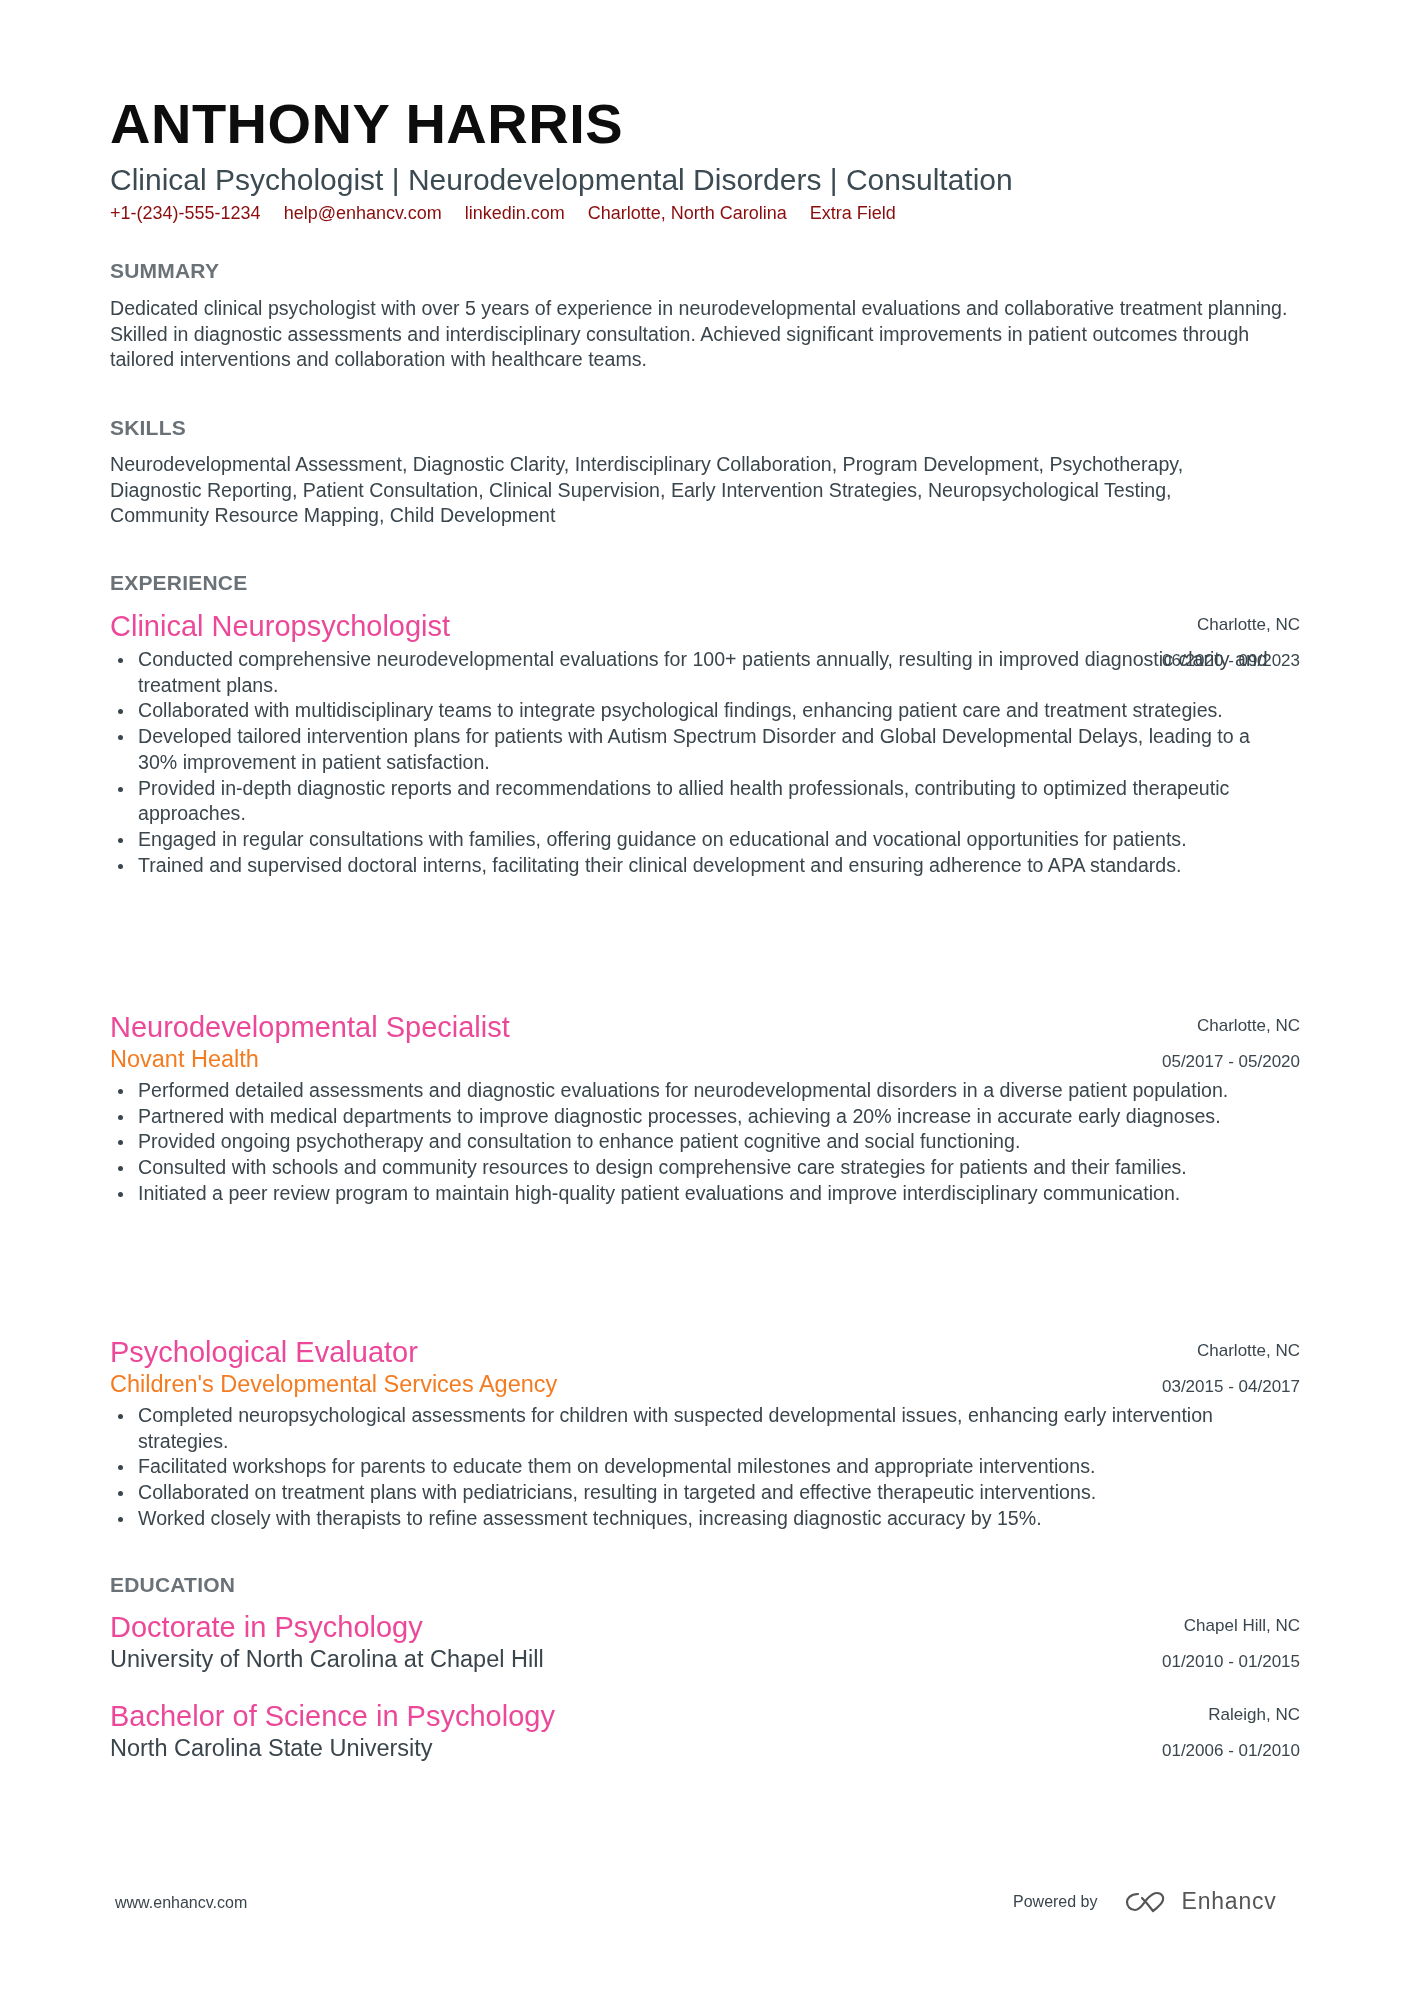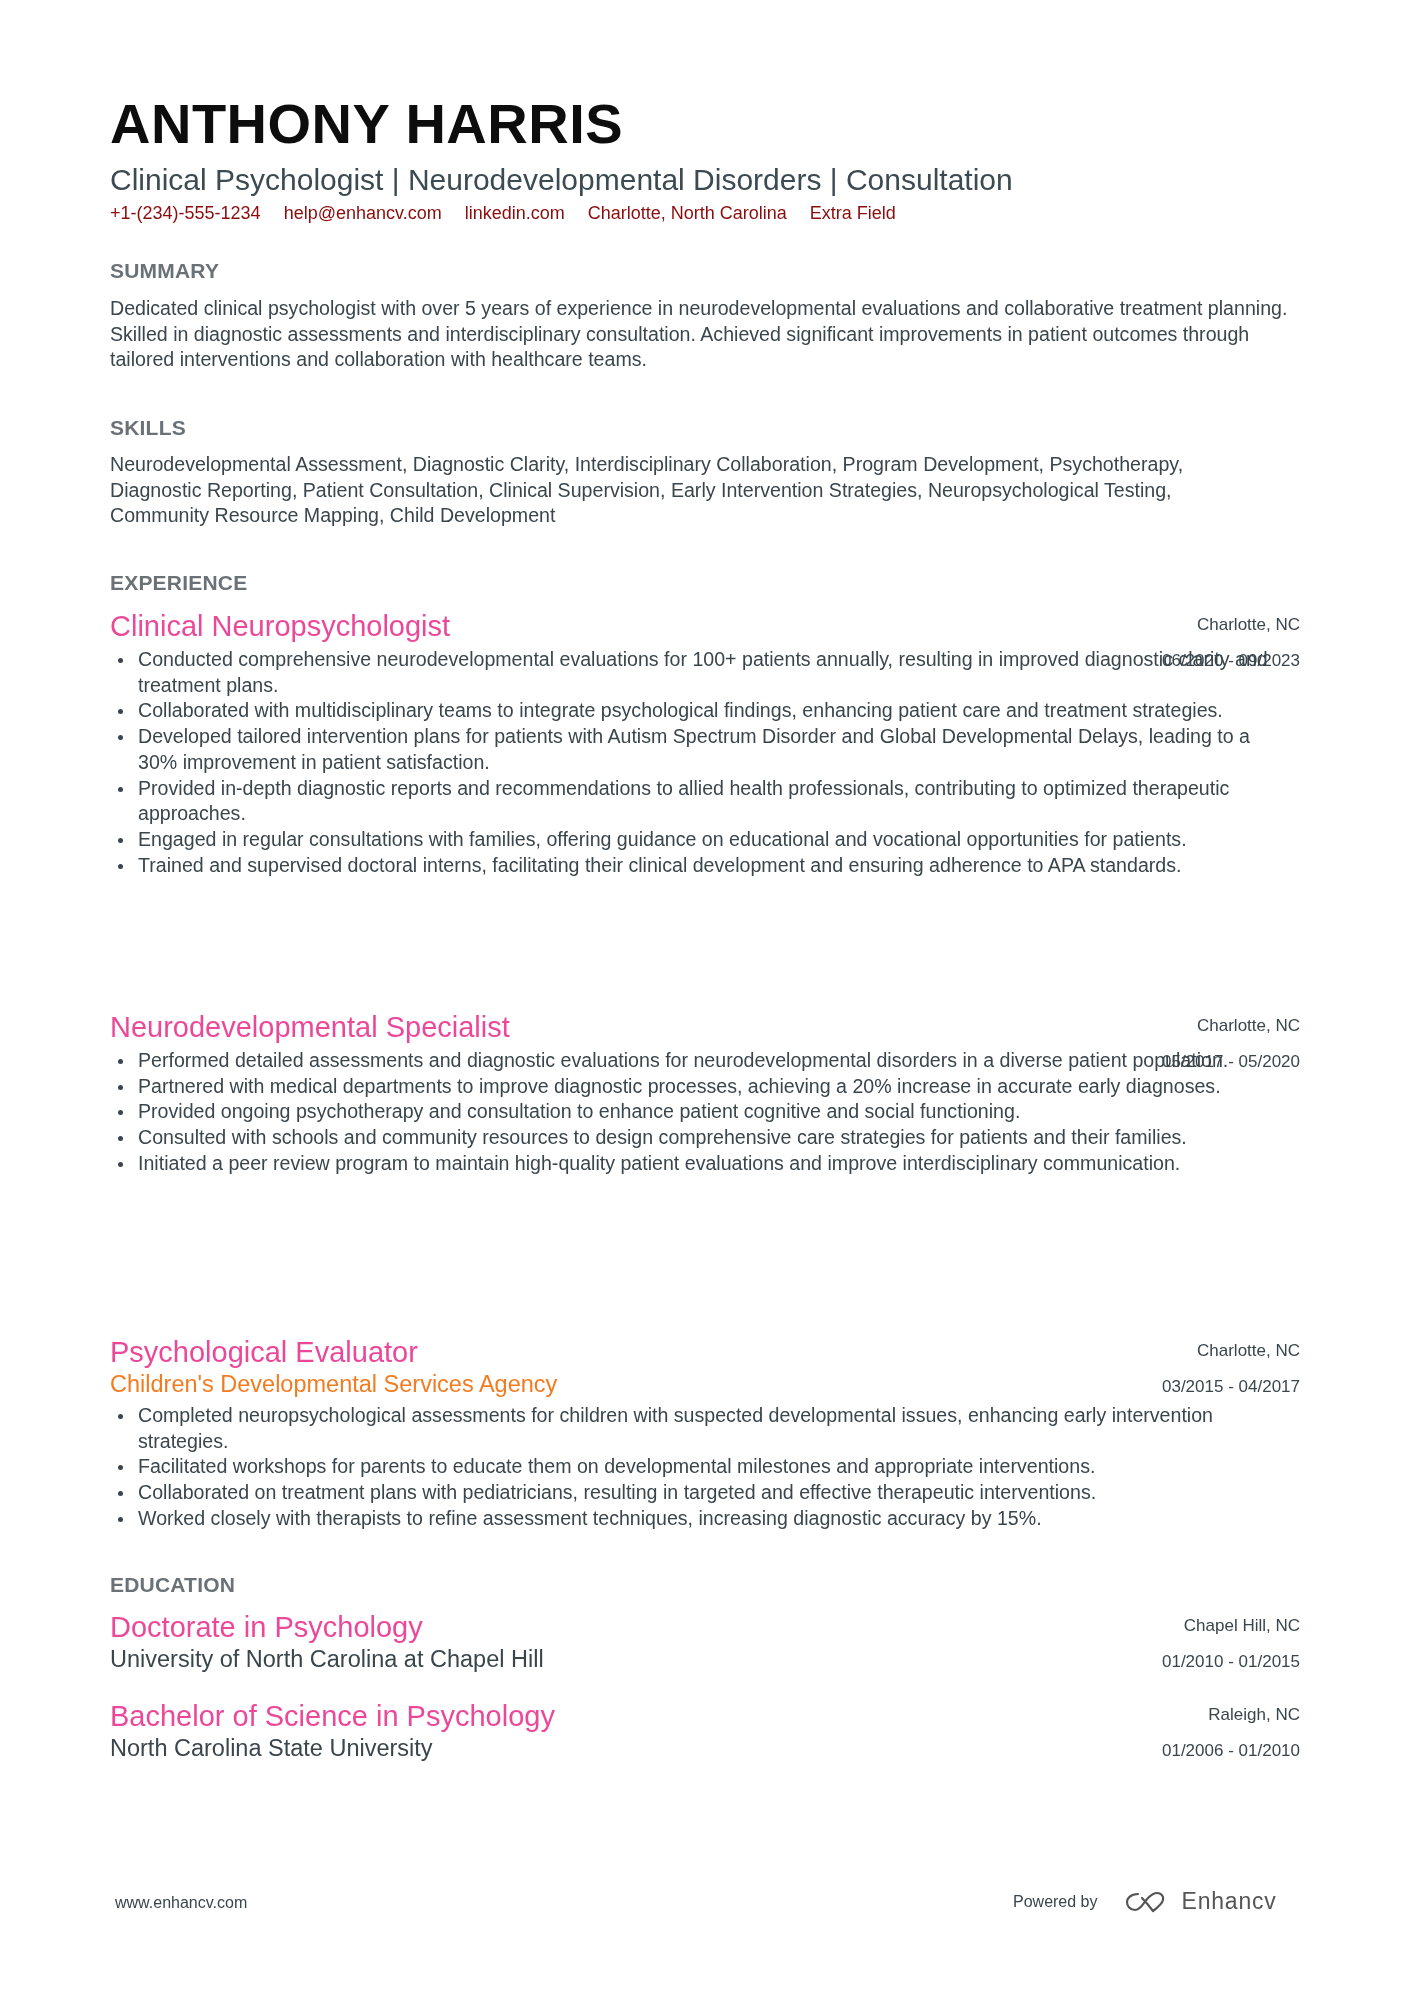--- a/index.html
+++ b/index.html
@@ -65,20 +65,21 @@
       <li>Collaborated with multidisciplinary teams to integrate psychological findings, enhancing patient care and treatment strategies.</li>
       <li>Developed tailored intervention plans for patients with Autism Spectrum Disorder and Global Developmental Delays, leading to a 30% improvement in patient satisfaction.</li>
       <li>Provided in-depth diagnostic reports and recommendations to allied health professionals, contributing to optimized therapeutic approaches.</li>
       <li>Engaged in regular consultations with families, offering guidance on educational and vocational opportunities for patients.</li>
       <li>Trained and supervised doctoral interns, facilitating their clinical development and ensuring adherence to APA standards.</li>
     </ul>
   </div>
 
   <div class="entry" style="top:1010px;">
     <div class="entry-title">Neurodevelopmental Specialist</div>
+    <div class="entry-sub">Novant Health</div>
     <div class="meta loc">Charlotte, NC</div>
     <div class="meta date">05/2017 - 05/2020</div>
     <ul class="bullets">
       <li>Performed detailed assessments and diagnostic evaluations for neurodevelopmental disorders in a diverse patient population.</li>
       <li>Partnered with medical departments to improve diagnostic processes, achieving a 20% increase in accurate early diagnoses.</li>
       <li>Provided ongoing psychotherapy and consultation to enhance patient cognitive and social functioning.</li>
       <li>Consulted with schools and community resources to design comprehensive care strategies for patients and their families.</li>
       <li>Initiated a peer review program to maintain high-quality patient evaluations and improve interdisciplinary communication.</li>
     </ul>
   </div>

